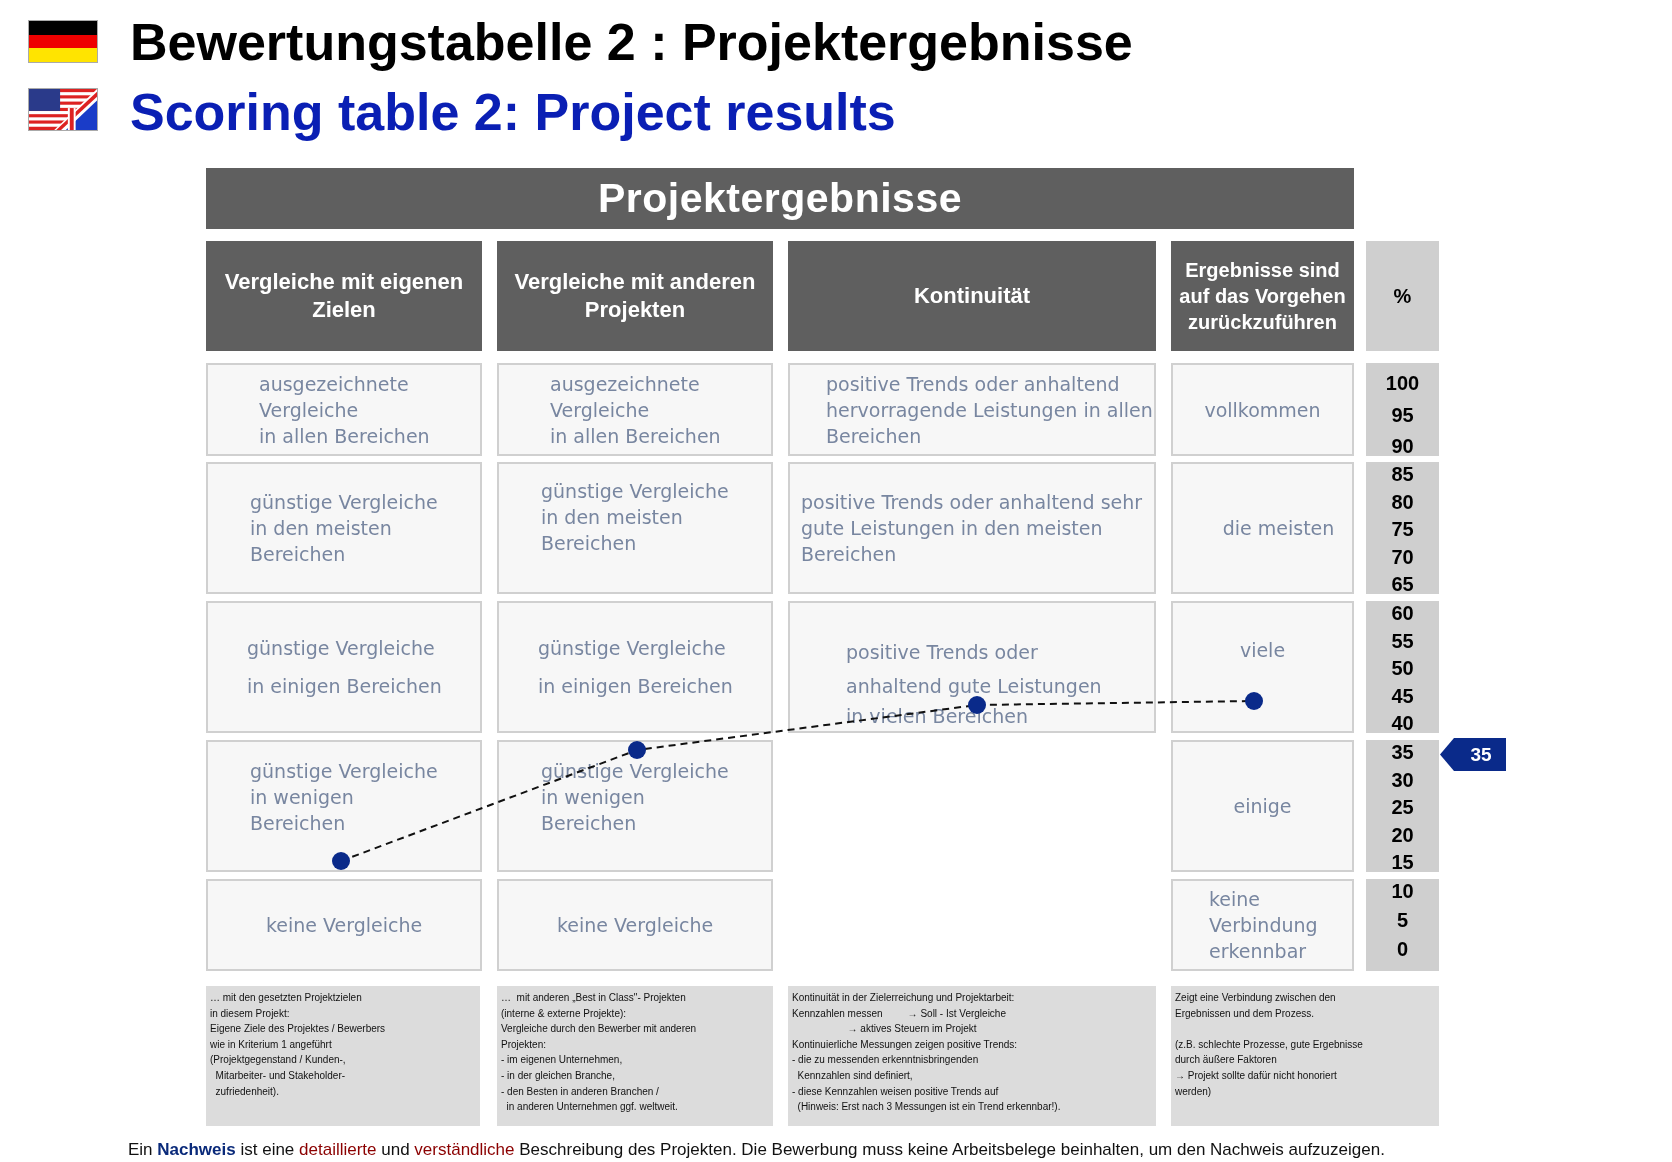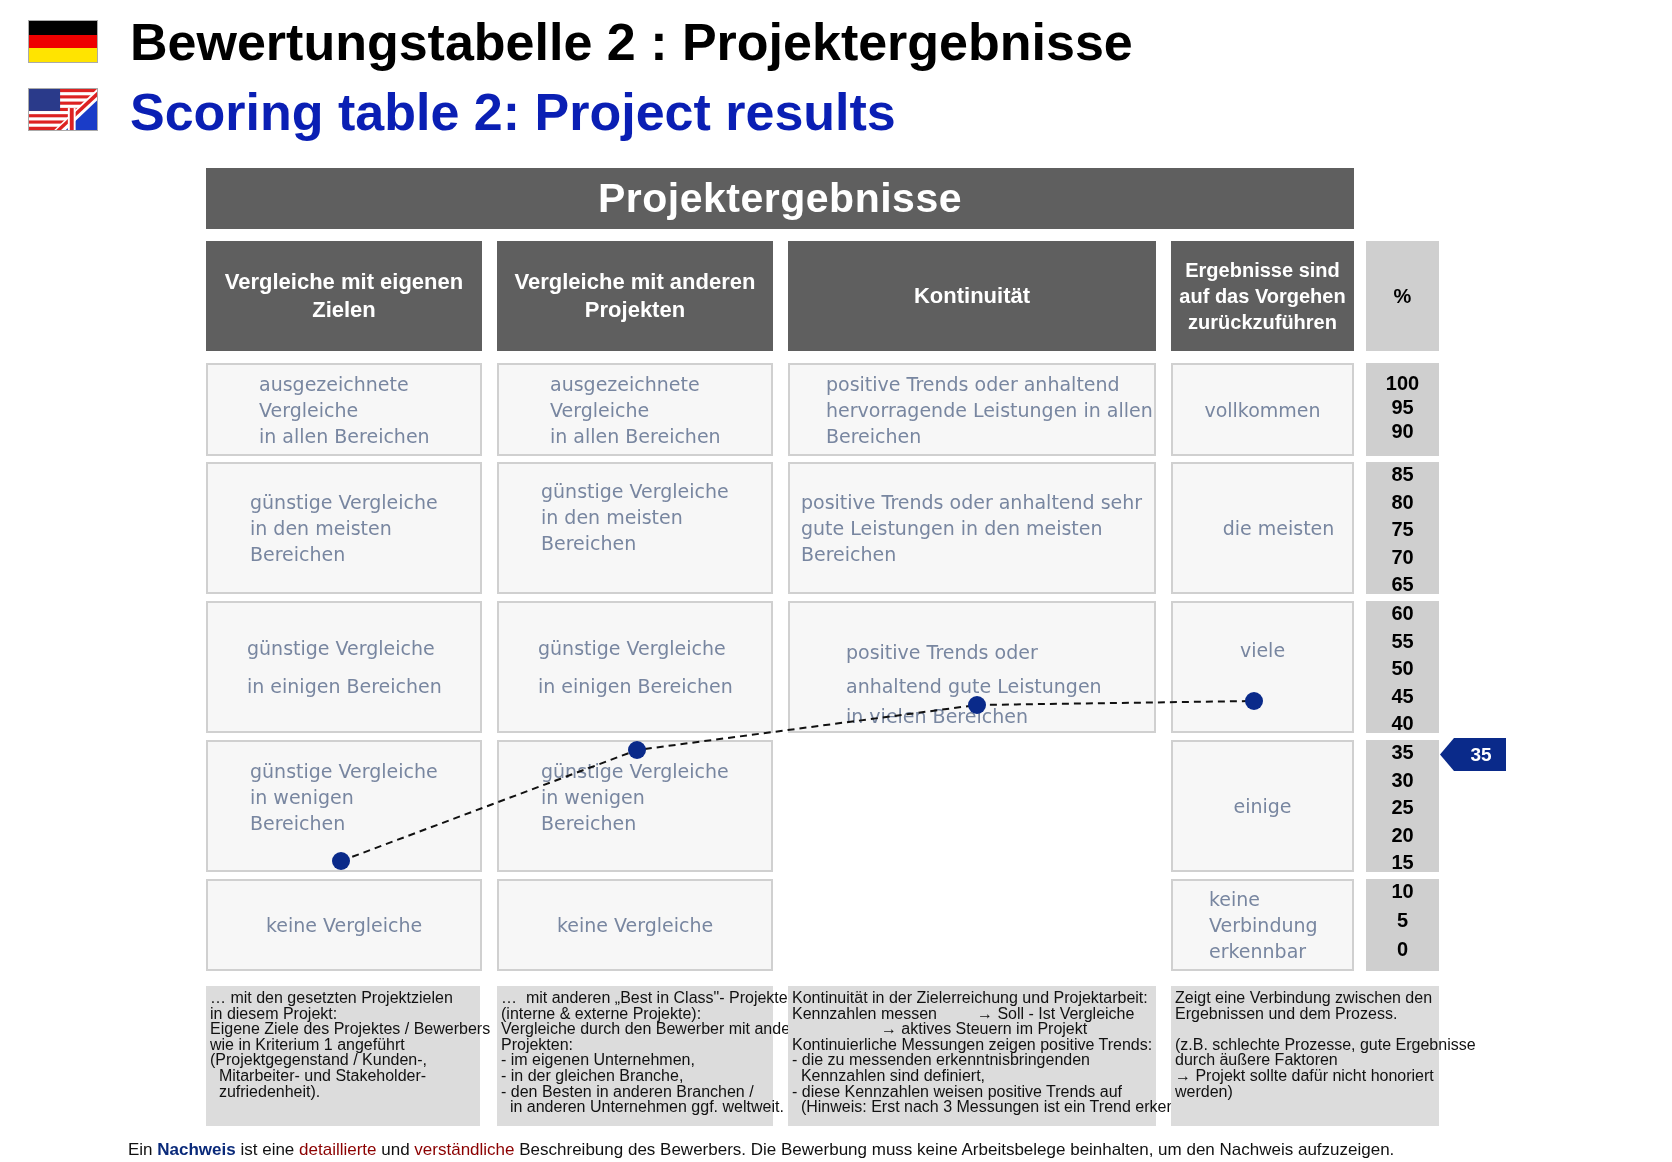--- a/index.html
+++ b/index.html
@@ -31,21 +31,21 @@
 
     .pct-col { position: absolute; left: 1366px; width: 73px; background: #cfcfcf; display: flex; flex-direction: column;
       justify-content: space-between; align-items: center; font-weight: bold; font-size: 20px; color: #000; }
     .pct-col span { display: block; line-height: 20px; }
 
     .marker { position: absolute; left: 1440px; top: 738px; width: 66px; height: 33px; }
     .marker svg { width: 100%; height: 100%; display: block; }
     .marker-label { position: absolute; left: 1456px; top: 738px; width: 50px; height: 33px; color: #fff; font-weight: bold;
       font-size: 19px; display: flex; align-items: center; justify-content: center; }
 
-    .note { position: absolute; top: 986px; height: 140px; background: #dcdcdc; color: #111; font-size: 16px; line-height: 15.6px; padding: 4px 4px; white-space: pre; }
+    .note { position: absolute; top: 986px; height: 140px; background: #dcdcdc; color: #111; font-size: 10px; line-height: 15.6px; padding: 4px 4px; white-space: pre; }
 
     .footer { position: absolute; left: 128px; top: 1140px; font-size: 17px; color: #111; white-space: nowrap; }
     .footer .hl-blue { color: #0a2a7a; font-weight: bold; }
     .footer .hl-red { color: #8b0000; }
 
     .overlay { position: absolute; left: 0; top: 0; width: 1672px; height: 1162px; pointer-events: none; }
   </style>
 </head>
 <body>
 
@@ -158,21 +158,21 @@
 </div>
 <div class="cell center" style="left:497px; top:879px; width:276px; height:92px;">
   <span>keine Vergleiche</span>
 </div>
 <div class="cell" style="left:1171px; top:879px; width:183px; height:92px; padding-left:36px;">
   <span>keine</span>
   <span>Verbindung</span>
   <span>erkennbar</span>
 </div>
 
-<div class="pct-col" style="top:363px; height:93px; padding:10px 0 15px;">
+<div class="pct-col" style="top:363px; height:93px; padding:10px 0 0;">
   <span>100</span>
   <span>95</span>
   <span>90</span>
 </div>
 <div class="pct-col" style="top:462px; height:132px; padding:2px 0 0;">
   <span>85</span>
   <span>80</span>
   <span>75</span>
   <span>70</span>
   <span>65</span>
@@ -237,14 +237,14 @@
   (Hinweis: Erst nach 3 Messungen ist ein Trend erkennbar!).</div>
 <div class="note" style="left:1171px; width:268px;">Zeigt eine Verbindung zwischen den
 Ergebnissen und dem Prozess.
 
 (z.B. schlechte Prozesse, gute Ergebnisse
 durch äußere Faktoren
 → Projekt sollte dafür nicht honoriert
 werden)</div>
 
 <div class="footer">
-  <span>Ein </span><span class="hl-blue">Nachweis</span><span> ist eine </span><span class="hl-red">detaillierte</span><span> und </span><span class="hl-red">verständliche</span><span> Beschreibung des Bewerbers. Die Bewerbung muss keine Arbeitsbelege beinhalten, um den Nachweis aufzuzeigen.</span>
+  <span>Ein </span><span class="hl-blue">Nachweis</span><span> ist eine </span><span class="hl-red">detaillierte</span><span> und </span><span class="hl-red">verständliche</span><span> Beschreibung des Projekten. Die Bewerbung muss keine Arbeitsbelege beinhalten, um den Nachweis aufzuzeigen.</span>
 </div>
 
 </body></html>

